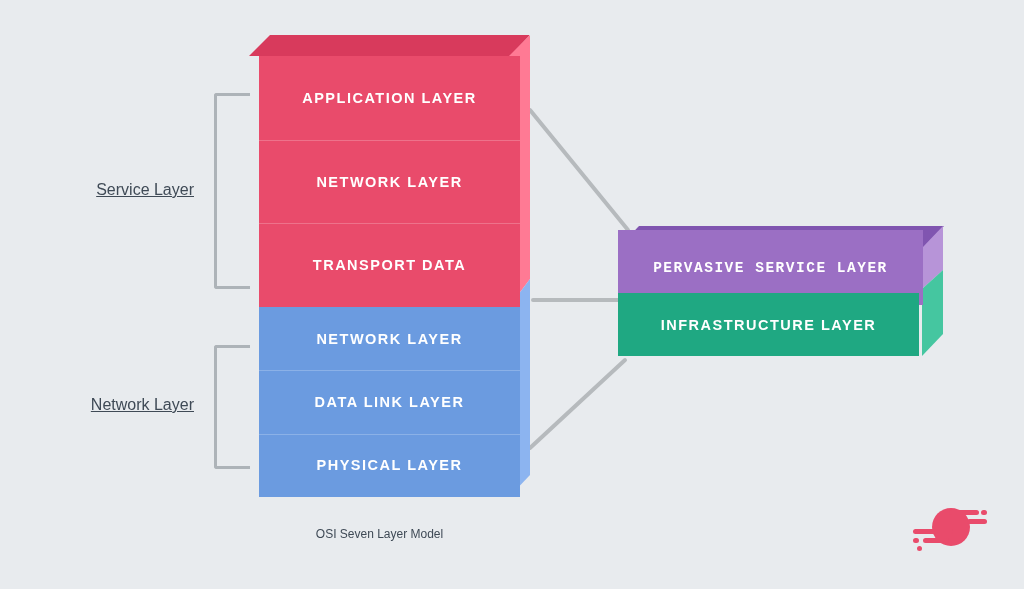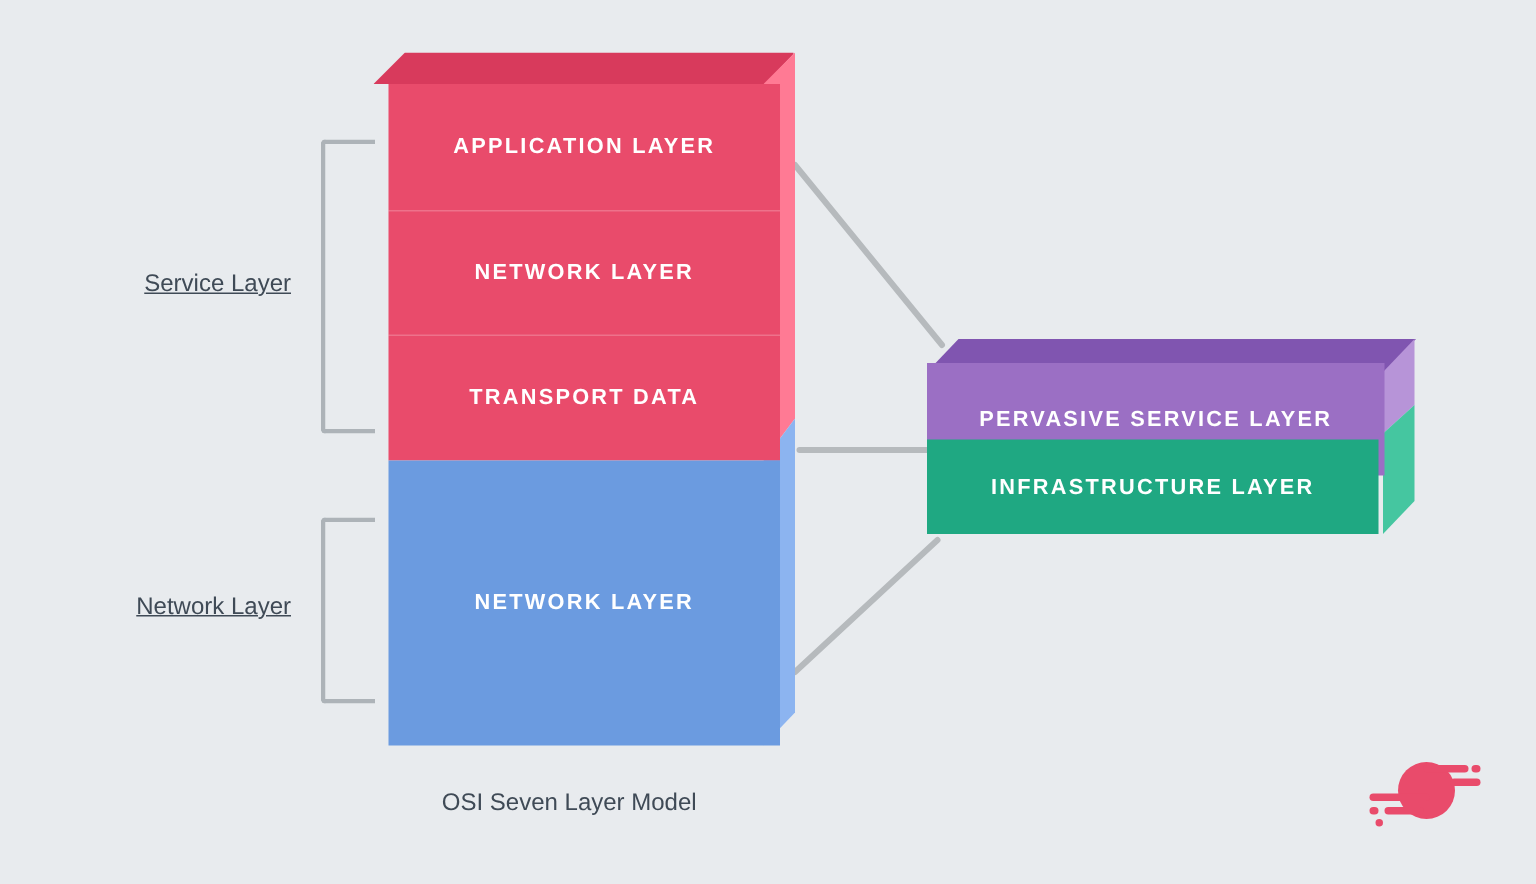--- a/index.html
+++ b/index.html
@@ -84,23 +84,23 @@
     left: 618px;
     top: 230px;
     width: 305px;
     height: 126px;
   }
   .purple-front { background: #9b6fc4; }
   .green-front  { background: #1fa882; }
 
   #right-upper {
     position: absolute;
-    left: 0; top: 12px;
+    left: 0; top: 0;
     width: 305px; height: 75px;
-    display: flex; flex-direction: column;
+    display: flex; flex-direction: column; font-family: Liberation Mono, monospace;
   }
   #right-lower {
     position: absolute;
     left: 0; top: 63px;
     width: 301px; height: 63px;
     display: flex; flex-direction: column;
   }
 
   
   .bracket {
@@ -135,21 +135,21 @@
   #label-network  { left: 0px; top: 396px; width: 194px; }
 
   
   #caption {
     position: absolute;
     left: 249px;
     top: 527px;
     width: 261px;
     text-align: center;
     color: #3f4a56;
-    font-size: 16px;
+    font-size: 12px;
     white-space: nowrap;
   }
 
   
   #connectors {
     position: absolute;
     left: 0; top: 0;
     width: 1024px; height: 589px;
     pointer-events: none;
   }
@@ -195,20 +195,26 @@
         <span>NETWORK LAYER</span>
       </div>
       <div class="layer">
         <span>TRANSPORT DATA</span>
       </div>
     </div>
 
     <div id="osi-lower" class="blue-front">
       <div class="layer">
         <span>NETWORK LAYER</span>
+      </div>
+      <div class="layer">
+        <span>DATA LINK LAYER</span>
+      </div>
+      <div class="layer">
+        <span>PHYSICAL LAYER</span>
       </div>
     </div>
   </div>
 
   <svg style="position:absolute;left:618px;top:226px;width:326px;height:26px;" viewBox="0 0 326 26" width="326" height="26">
     <polygon points="0,22 21,0 326,0 305,22" fill="#8055b0"></polygon>
   </svg>
 
   <svg style="position:absolute;left:922px;top:226px;width:24px;height:150px;" viewBox="0 0 24 150" width="24" height="150">
     <polygon points="0,22 21,0 21,44 0,63" fill="#b794d8"></polygon>

